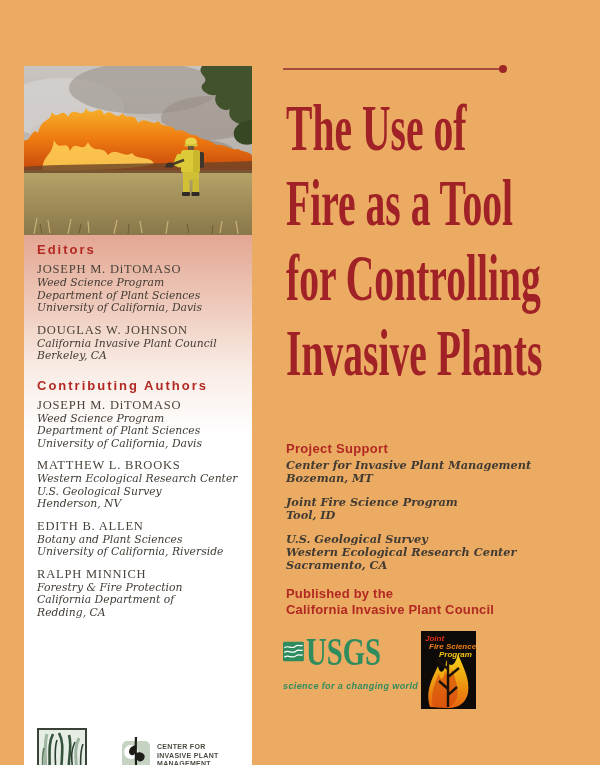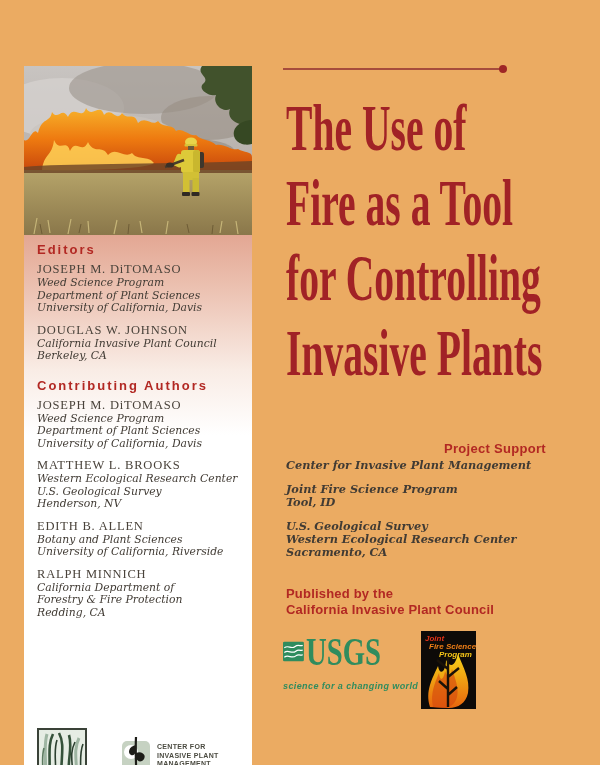--- a/index.html
+++ b/index.html
@@ -51,21 +51,21 @@
   .title-block { position:absolute; left:286px; top:90px; }
   .title-line {
     height:75px; line-height:75px; white-space:nowrap;
     font-family:"Liberation Serif", serif; font-weight:bold; font-size:66px;
     color:#a12226; transform:scaleX(0.60); transform-origin:0 50%;
   }
 
   
   .support-block { position:absolute; left:286px; top:441px; width:260px; }
   .support-heading, .pub-line { font-size:13px; font-weight:bold; color:#b22823; }
-  .support-heading { margin-bottom:3px; letter-spacing:0.3px;text-align:right; }
+  .support-heading { margin-bottom:3px; letter-spacing:0.3px; }
   .support-item { margin-bottom:11px;font-weight:bold; }
   .support-line { font-size:11.3px; line-height:13px; }
   .published-block { position:absolute; left:286px; top:586px; }
   .pub-line { line-height:15.5px; letter-spacing:0.2px; }
 
   
   .usgs { position:absolute; left:283px; top:636px; width:130px; }
   .usgs-top { display:flex; align-items:center; }
   .usgs-word {
     font-family:"Liberation Serif", serif; font-weight:bold; font-size:41px; line-height:31px;
@@ -180,22 +180,22 @@
         <div class="person-line">U.S. Geological Survey</div>
         <div class="person-line">Henderson, NV</div>
       </div>
       <div class="person">
         <div class="person-name">EDITH B. ALLEN</div>
         <div class="person-line">Botany and Plant Sciences</div>
         <div class="person-line">University of California, Riverside</div>
       </div>
       <div class="person">
         <div class="person-name">RALPH MINNICH</div>
+        <div class="person-line">Forestry &amp; Fire Protection</div>
         <div class="person-line">California Department of</div>
-        <div class="person-line">Forestry &amp; Fire Protection</div>
         <div class="person-line">Redding, CA</div>
       </div>
 
       <div class="logos-row">
         <div class="calipc">
           <svg width="50" height="56" viewBox="0 0 50 56">
             <rect x="1" y="1" width="48" height="54" fill="#e6ede4" stroke="#3a4238" stroke-width="2"></rect>
             <path d="M8,52 C10,32 6,20 10,6" stroke="#9eb5a2" stroke-width="3" fill="none"></path>
             <path d="M40,52 C40,34 36,22 42,10" stroke="#9eb5a2" stroke-width="3" fill="none"></path>
             <path d="M12,52 C14,30 10,18 16,6 M24,53 C24,28 28,16 22,5 M32,52 C30,30 36,20 32,7" stroke="#35523a" stroke-width="2.6" fill="none"></path>
@@ -230,20 +230,21 @@
     <div class="title-line">The Use of</div>
     <div class="title-line">Fire as a Tool</div>
     <div class="title-line">for Controlling</div>
     <div class="title-line">Invasive Plants</div>
   </div>
 
   <div class="support-block">
     <div class="support-heading">Project Support</div>
     <div class="support-item">
       <div class="support-line">Center for Invasive Plant Management</div>
+      <div class="support-line">Bozeman, MT</div>
     </div>
     <div class="support-item">
       <div class="support-line">Joint Fire Science Program</div>
       <div class="support-line">Tool, ID</div>
     </div>
     <div class="support-item">
       <div class="support-line">U.S. Geological Survey</div>
       <div class="support-line">Western Ecological Research Center</div>
       <div class="support-line">Sacramento, CA</div>
     </div>

